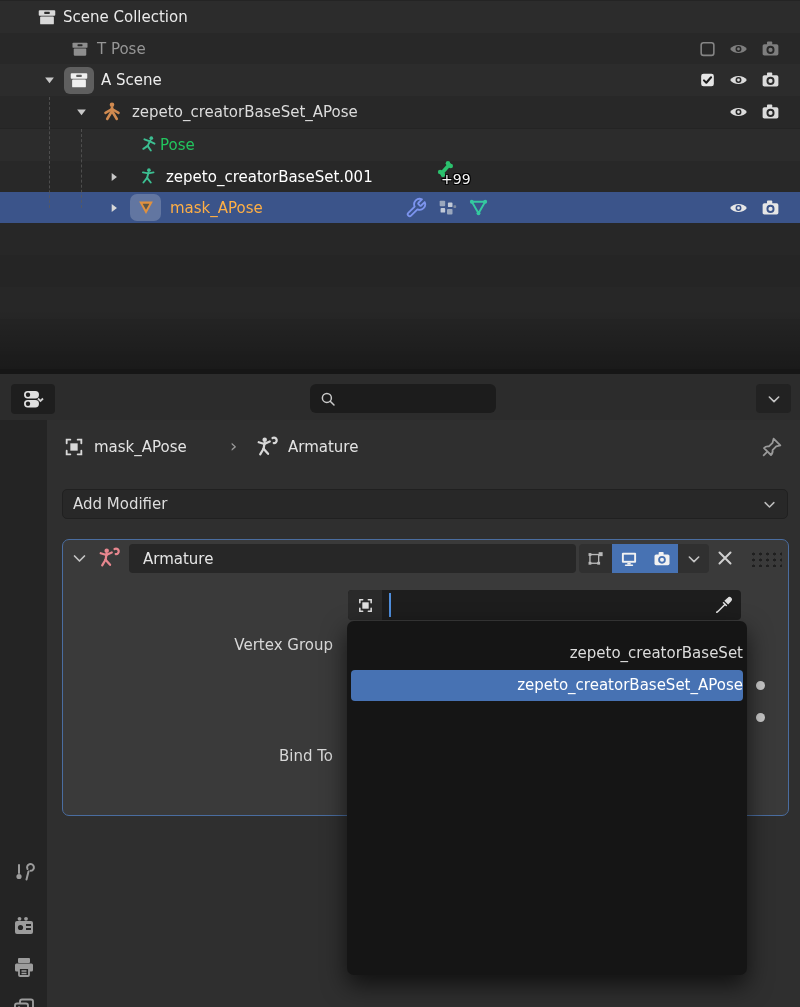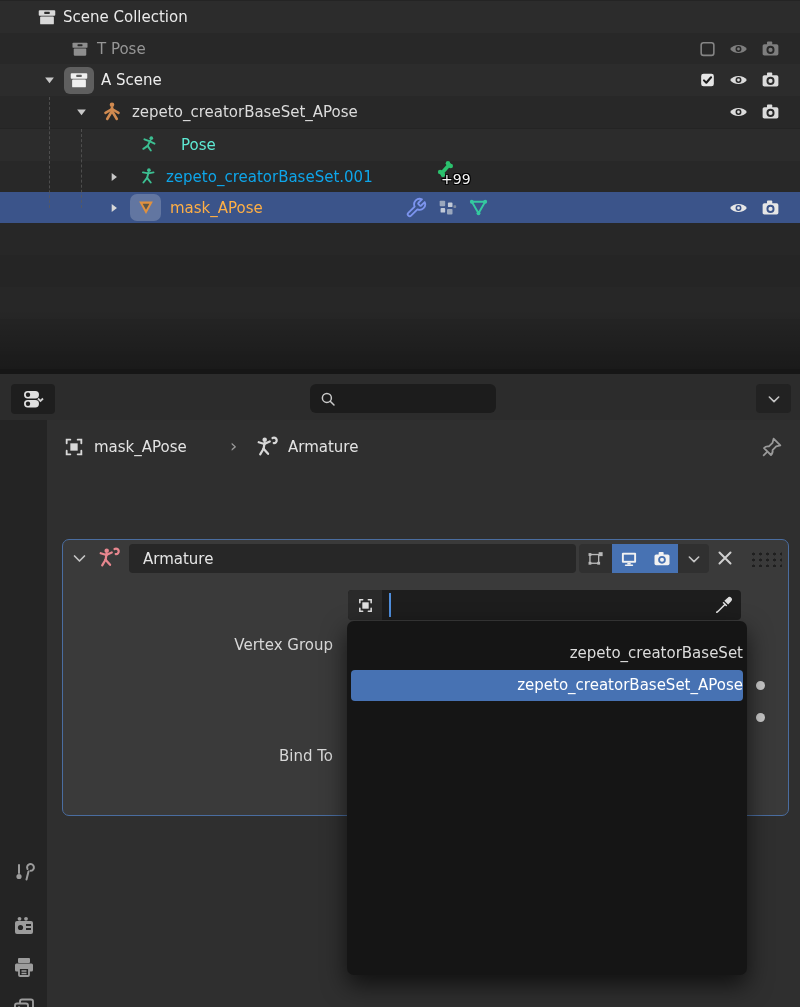--- a/index.html
+++ b/index.html
@@ -221,42 +221,42 @@
             <g stroke="#3cbf92" stroke-width="2.1" stroke-linecap="round" fill="none">
               <circle cx="14.5" cy="4.5" r="2" fill="#3cbf92" stroke="none"></circle>
               <path d="M13.5 7 L10.5 13"></path>
               <path d="M13 8 L7 5.8"></path>
               <path d="M13 8 L18 10.5"></path>
               <path d="M10.5 13 L5.8 16.2"></path>
               <path d="M10.5 13 L14 18"></path>
             </g>
           </svg>
       </span>
-      <span class="lbl" style="left:181px; color:#5eead4;">Pose</span>
+      <span class="lbl" style="left:160px; color:#22c55e;">Pose</span>
     </div>
 
     <div class="orow" style="top:161px; background:#282828;">
       <span class="oicon" style="left:107px;">
         <svg width="14" height="14" viewBox="0 0 24 24">
             <path d="M8 5 L17 12 L8 19 Z" fill="#c8c8c8"></path>
           </svg>
       </span>
       <span class="oicon" style="left:137px;">
         <svg width="22" height="22" viewBox="0 0 24 24">
             <g stroke="#3cbf92" stroke-width="2.1" stroke-linecap="round" fill="none">
               <circle cx="13" cy="4.5" r="2" fill="#3cbf92" stroke="none"></circle>
               <path d="M12.5 7 L11 13"></path>
               <path d="M12.5 8 L6.5 7"></path>
               <path d="M12.5 8 L18 7"></path>
               <path d="M11 13 L7 18"></path>
               <path d="M11 13 L15 18"></path>
             </g>
           </svg>
       </span>
-      <span class="lbl" style="left:166px; color:#0ea5e9;">zepeto_creatorBaseSet.001</span>
+      <span class="lbl" style="left:166px; color:#ffffff;">zepeto_creatorBaseSet.001</span>
     </div>
 
     <span class="abs" style="left:433px; top:156px; z-index:5;">
       <svg width="26" height="26" viewBox="0 0 24 24">
           <g fill="#2bc06d">
             <path d="M8 16 L15 8" stroke="#2bc06d" stroke-width="3.4" stroke-linecap="round"></path>
             <circle cx="6.6" cy="14.8" r="2.1"></circle>
             <circle cx="9.2" cy="17.4" r="2.1"></circle>
             <circle cx="13.8" cy="6.6" r="2.1"></circle>
             <circle cx="16.4" cy="9.2" r="2.1"></circle>
@@ -444,20 +444,27 @@
     <span class="abs crumb-lbl" style="left:241px; top:18px;">Armature</span>
     <span class="abs" style="left:712px; top:15px;">
       <svg width="25" height="25" viewBox="0 0 24 24">
           <g fill="none" stroke="#9a9a9a" stroke-width="1.7" stroke-linejoin="round">
             <path d="M14 3.5 L20.5 10 L16.5 11 L13 14.5 C13.4 16.3 12.8 18 11.5 19.2 L4.8 12.5 C6 11.2 7.7 10.6 9.5 11 L13 7.5 Z"></path>
             <path d="M8 16 L4 20"></path>
           </g>
         </svg>
     </span>
 
+    <div id="add-mod">
+      <span>Add Modifier</span>
+      <span class="spacer"></span>
+      <svg width="15" height="15" viewBox="0 0 24 24">
+          <path d="M5 9 L12 16 L19 9" fill="none" stroke="#bcbcbc" stroke-width="2.4" stroke-linecap="round" stroke-linejoin="round"></path>
+        </svg>
+    </div>
 
     <div id="panel">
       <span class="abs" style="left:8px; top:10px;">
         <svg width="17" height="17" viewBox="0 0 24 24">
             <path d="M5 8.5 L12 15.5 L19 8.5" fill="none" stroke="#c5c5c5" stroke-width="2.4" stroke-linecap="round" stroke-linejoin="round"></path>
           </svg>
       </span>
       <span class="abs" style="left:33px; top:4px;">
         <svg width="27" height="27" viewBox="0 0 24 24">
             <g stroke="#e8878f" stroke-width="2" stroke-linecap="round" fill="none">

